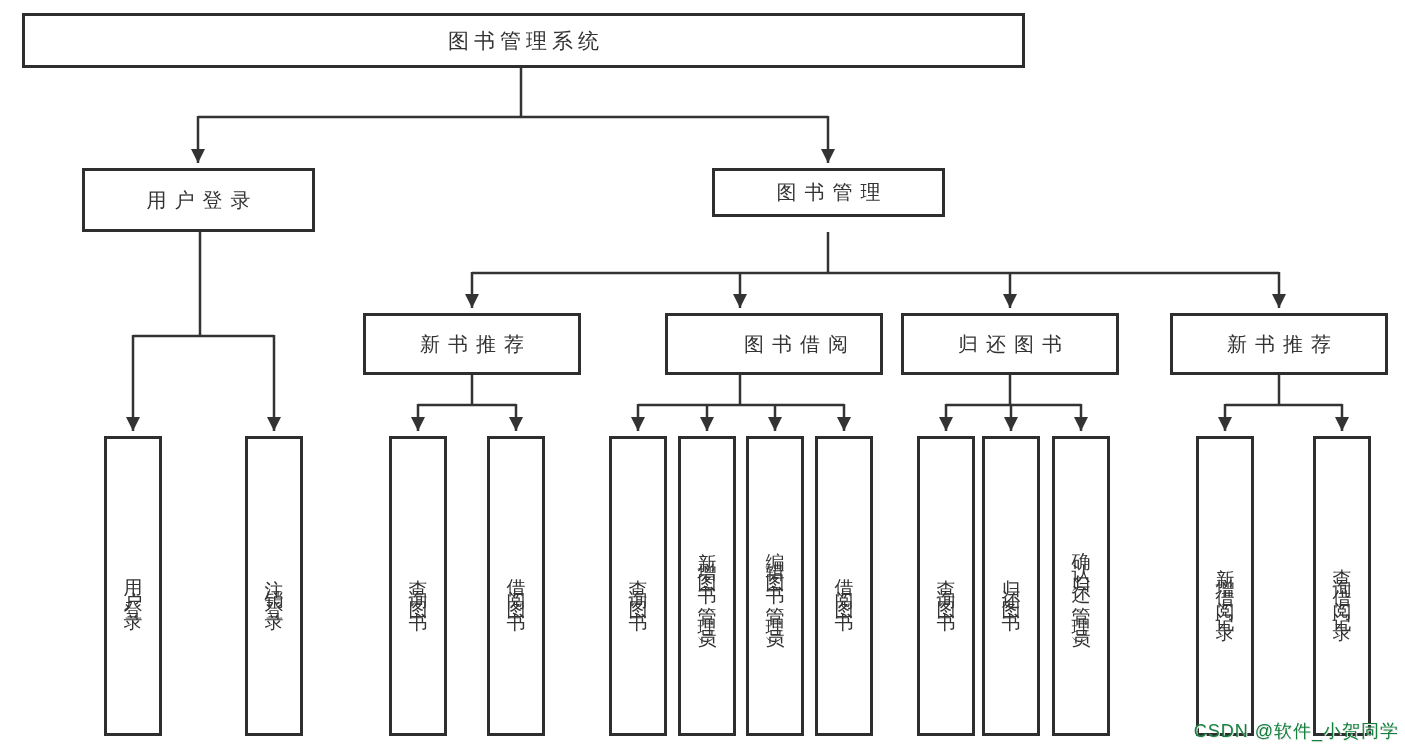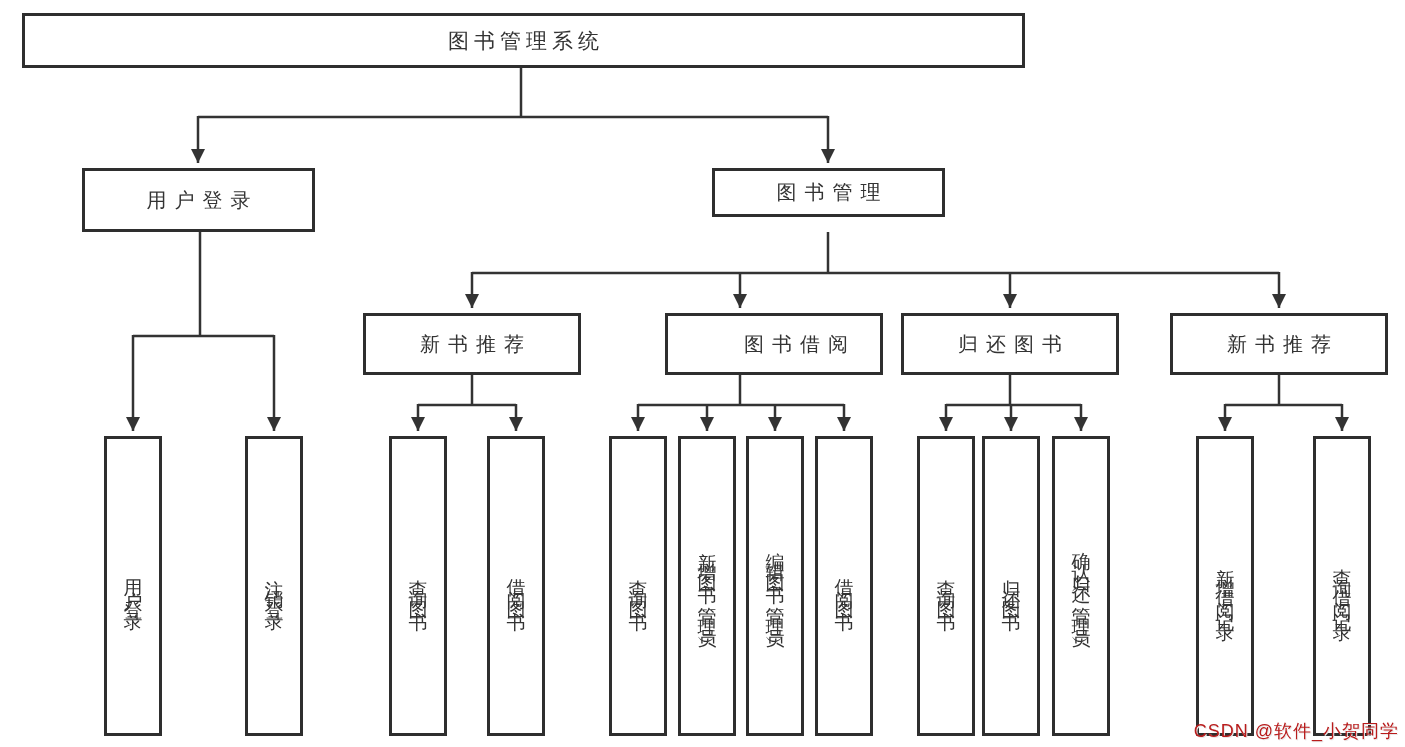--- a/index.html
+++ b/index.html
@@ -58,21 +58,21 @@
   #lf-bor-4{left:815px;}
   #lf-cur-1{left:917px;}
   #lf-cur-2{left:982px;}
   #lf-cur-3{left:1052px;}
   #lf-rec-1{left:1196px;}
   #lf-rec-2{left:1313px;}
   .watermark{
     position:absolute;
     right:6px;bottom:4px;
     font-size:18px;
-    color:#b91c1c;
+    color:#15803d;
     letter-spacing:1px;
     text-shadow:1px 1px 0 #e8e8e8;
     white-space:nowrap;
   }
 </style>
 </head>
 <body>
 
 <div id="canvas">
 

